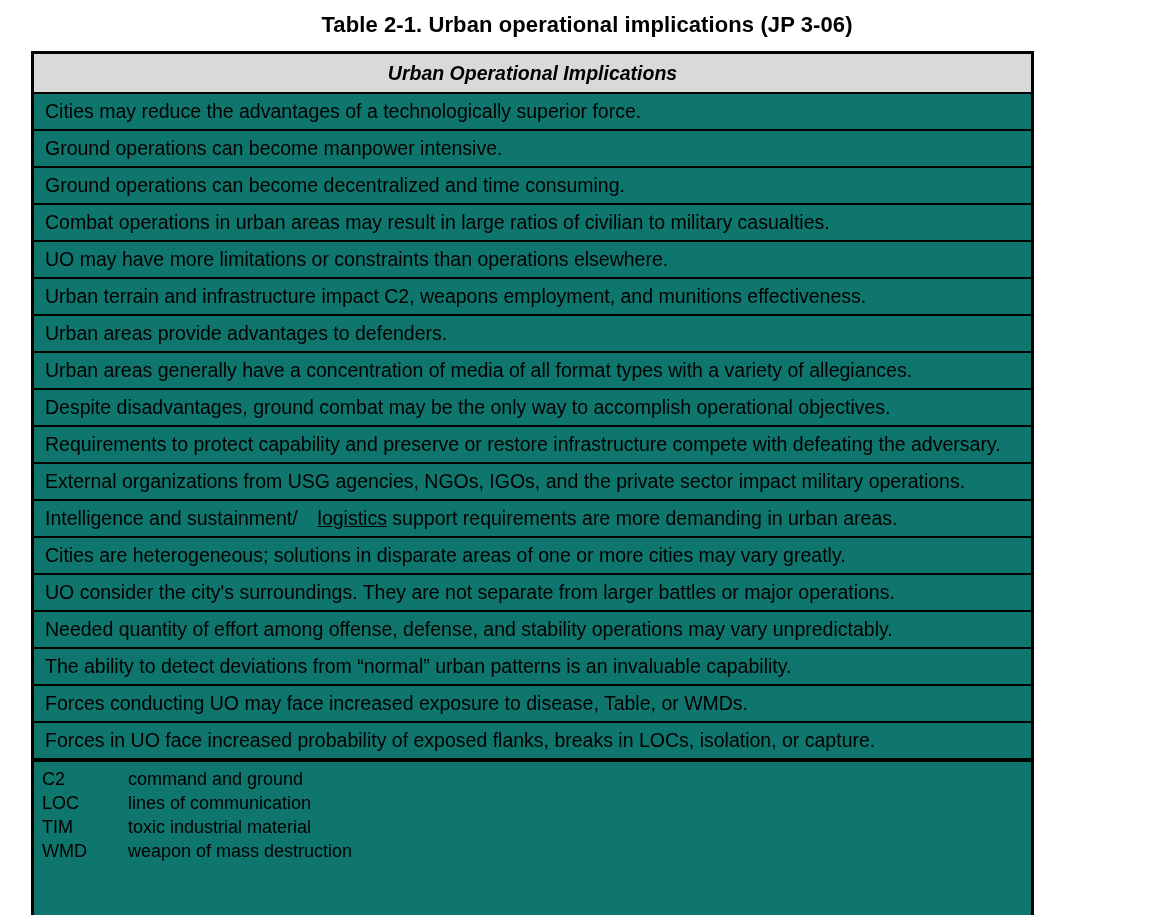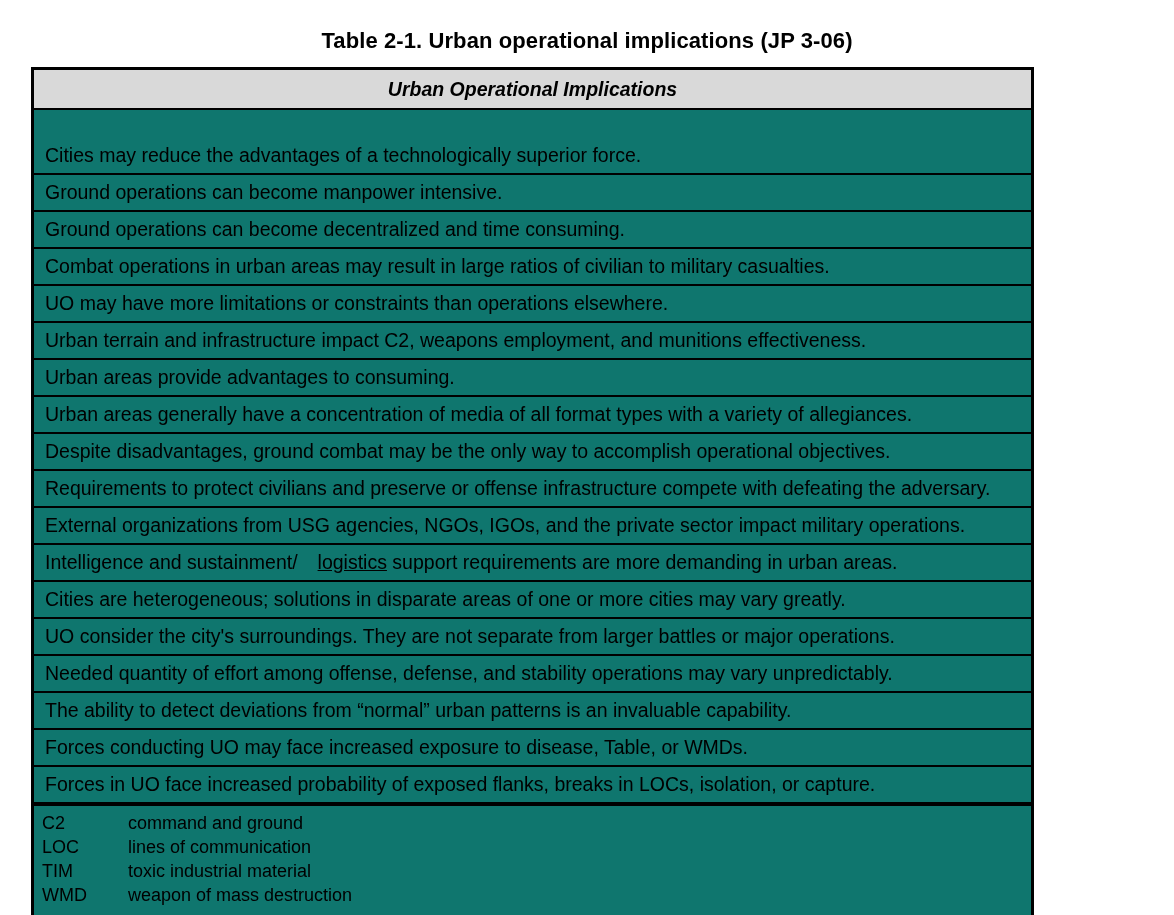--- a/index.html
+++ b/index.html
@@ -23,21 +23,20 @@
   }
 
   .table-caption {
     text-align: center;
     font-size: 22px;
     font-weight: bold;
     letter-spacing: 0.1px;
     padding-top: 12px;
     padding-bottom: 13px;
     color: #000000;
-    margin-top: 16px;
   }
 
   .table-wrap {
     margin: 0 31px 0 31px;
     width: 1003px;
     box-sizing: border-box;
     border: 3px solid #000000;
     border-bottom: none;
     background: #0f766e;
   }
@@ -48,21 +47,20 @@
     text-align: center;
     font-weight: bold;
     font-style: italic;
     font-size: 19.5px;
     padding: 8px 6px 7px 6px;
     box-sizing: border-box;
   }
 
   .rows {
     display: block;
-    margin-top: 28px;
   }
 
   .row {
     border-bottom: 2px solid #000000;
     padding: 5px 10px 5px 11px;
     font-size: 19.5px;
     line-height: 25px;
     box-sizing: border-box;
     color: #000000;
   }
@@ -122,24 +120,24 @@
 
     <div class="table-header">Urban Operational Implications</div>
 
     <div class="rows">
         <div class="row">Cities may reduce the advantages of a technologically superior force.</div>
         <div class="row">Ground operations can become manpower intensive.</div>
         <div class="row">Ground operations can become decentralized and time consuming.</div>
         <div class="row">Combat operations in urban areas may result in large ratios of civilian to military casualties.</div>
         <div class="row">UO may have more limitations or constraints than operations elsewhere.</div>
         <div class="row">Urban terrain and infrastructure impact C2, weapons employment, and munitions effectiveness.</div>
-        <div class="row">Urban areas provide advantages to consuming.</div>
+        <div class="row">Urban areas provide advantages to defenders.</div>
         <div class="row">Urban areas generally have a concentration of media of all format types with a variety of allegiances.</div>
         <div class="row">Despite disadvantages, ground combat may be the only way to accomplish operational objectives.</div>
-        <div class="row">Requirements to protect civilians and preserve or offense infrastructure compete with defeating the adversary.</div>
+        <div class="row">Requirements to protect capability and preserve or restore infrastructure compete with defeating the adversary.</div>
         <div class="row">External organizations from USG agencies, NGOs, IGOs, and the private sector impact military operations.</div>
         <div class="row"><span>Intelligence and sustainment/</span><u>logistics</u><span> support requirements are more demanding in urban areas.</span></div>
         <div class="row">Cities are heterogeneous; solutions in disparate areas of one or more cities may vary greatly.</div>
         <div class="row">UO consider the city's surroundings. They are not separate from larger battles or major operations.</div>
         <div class="row">Needed quantity of effort among offense, defense, and stability operations may vary unpredictably.</div>
         <div class="row">The ability to detect deviations from “normal” urban patterns is an invaluable capability.</div>
         <div class="row">Forces conducting UO may face increased exposure to disease, Table, or WMDs.</div>
         <div class="row">Forces in UO face increased probability of exposed flanks, breaks in LOCs, isolation, or capture.</div>
       </div>
 

